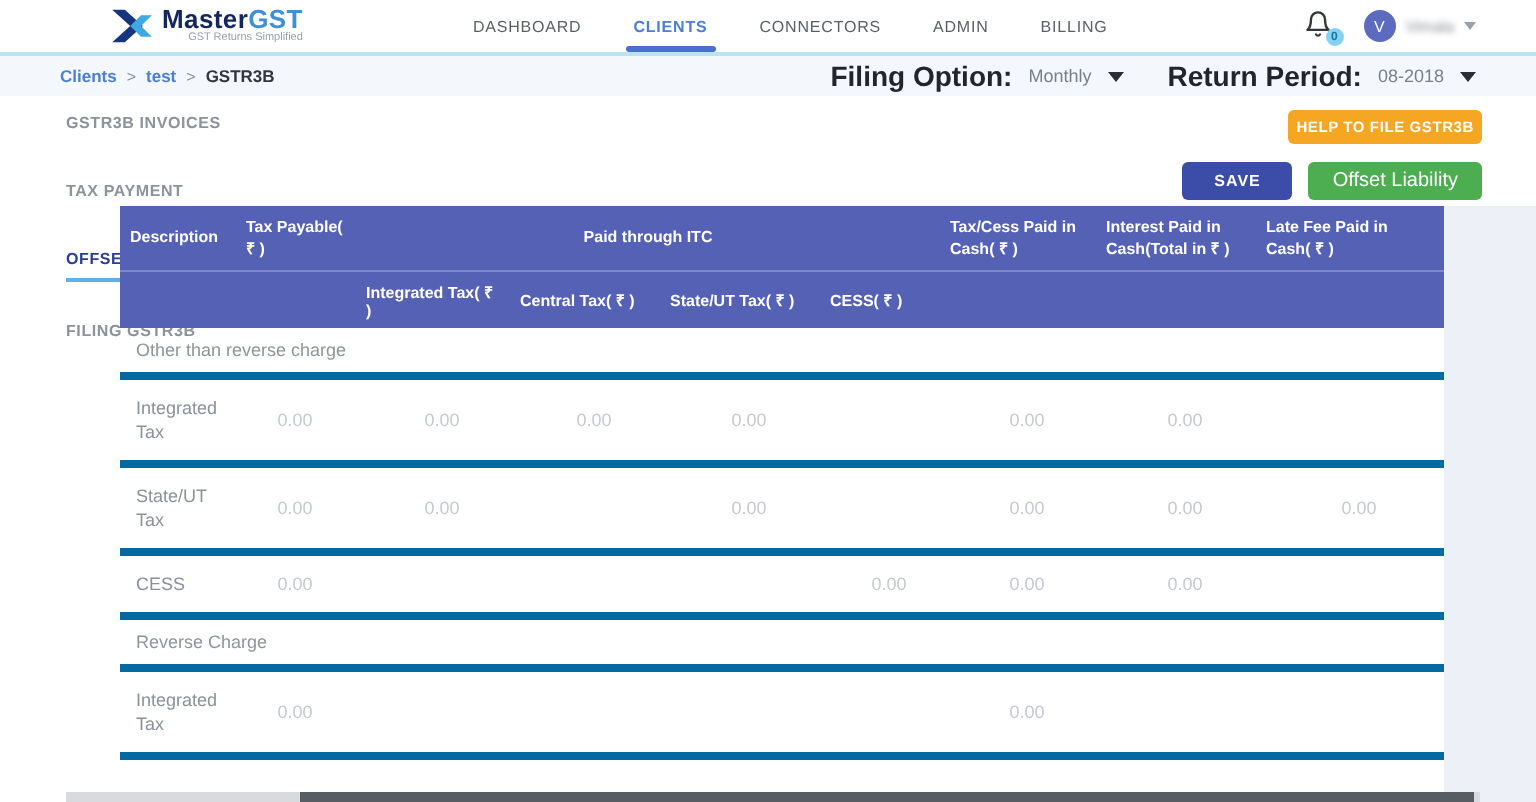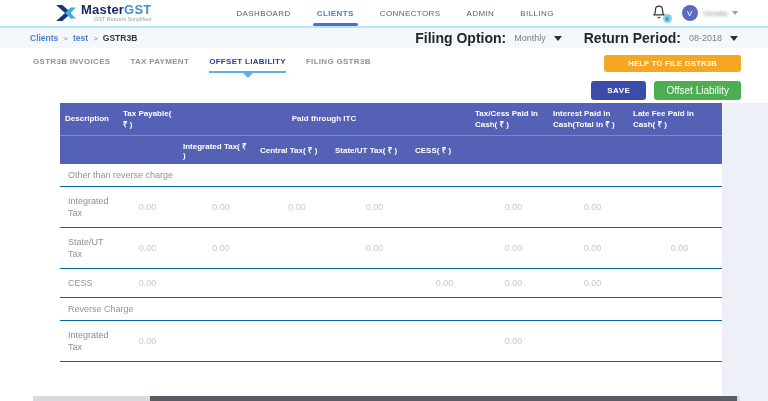--- a/index.html
+++ b/index.html
@@ -47,46 +47,46 @@
   .filter-label { font-size:14px; font-weight:bold; color:#22262c;text-align:center; }
   .filter-value { font-size:9px; color:#7a7f86; cursor:pointer; }
   .caret { width:0; height:0; border-left:4px solid transparent; border-right:4px solid transparent;
     border-top:5px solid #2b2f35; display:inline-block; cursor:pointer; margin-right:14px; }
   .caret:last-child { margin-right:0; }
 
   
   .content { position:relative; height:353px; background:#fff; }
   .right-gutter { position:absolute; left:722px; top:55px; right:0; bottom:0; background:#edf0f6; }
 
-  .tab-bar { position:absolute; top:9px; left:33px; display:flex; gap:20px; }
+  .tab-bar { position:absolute; top:9px; left:33px; display:flex; gap:20px;flex-direction:column; }
   .tab { font-size:8px; font-weight:bold; letter-spacing:0.3px; color:#8d929b;
     cursor:pointer; padding-bottom:5px; position:relative; }
   .tab.active { color:#2b3f8f; border-bottom:2px solid #5fb0e8; }
   .tab.active .notch { position:absolute; left:50%; bottom:-7px; transform:translateX(-50%);
     width:0; height:0; border-left:5px solid transparent; border-right:5px solid transparent;
     border-top:5px solid #5fb0e8; }
 
   .help-btn { position:absolute; top:7px; right:27px; background:#f5a623; color:#fff;
-    font-size:7.5px; font-weight:bold; padding:4px 24px; border-radius:3px; border:none;
+    font-size:7.5px; font-weight:bold; padding:4px 4px; border-radius:3px; border:none;
     letter-spacing:0.3px; cursor:pointer; }
   .action-row { position:absolute; top:33px; right:27px; display:flex; gap:8px; }
   .save-btn { background:#3b4da8; color:#fff; font-size:8px; font-weight:bold;
     padding:5px 16px; border-radius:3px; border:none; cursor:pointer; letter-spacing:0.5px; }
   .offset-btn { background:#4cae50; color:#fff; font-size:10px;
     padding:4px 12px; border-radius:3px; border:none; cursor:pointer; }
 
   
   .tbl-wrap { position:absolute; top:55px; left:60px; width:662px; }
   table { border-collapse:collapse; table-layout:fixed; width:662px; }
   thead th { background:#5561b5; color:#fff; font-size:8px; font-weight:bold;
     text-align:left; padding:4px 5px; vertical-align:middle; }
   thead tr.hrow1 th { height:32px; }
   thead tr.hrow2 th { height:22px; border-top:1px solid #7f88cc; }
   th.itc-group { text-align:center; }
-  tbody td { font-size:9px; border-bottom:1px solid #0369a1; padding:8px 5px; vertical-align:middle; }
+  tbody td { font-size:9px; border-bottom:4px solid #0369a1; padding:8px 5px; vertical-align:middle; }
   tr.section-row td { color:#8f949c; padding:6px 8px; font-size:9px; }
   td.row-label { color:#8b909a; line-height:1.35; padding-left:8px;margin-left:44px; }
   td.val { color:#c6c9d0; padding-left:14px;text-align:center; }
   td.val.c1 { padding-left:4px; }
 
   
   .hscroll { position:absolute; bottom:0; left:33px; width:707px; height:5px; background:#d8dade; }
   .hscroll-thumb { position:absolute; left:117px; top:0; width:587px; height:5px; background:#585c63; cursor:grab; }
 </style>
 </head>

